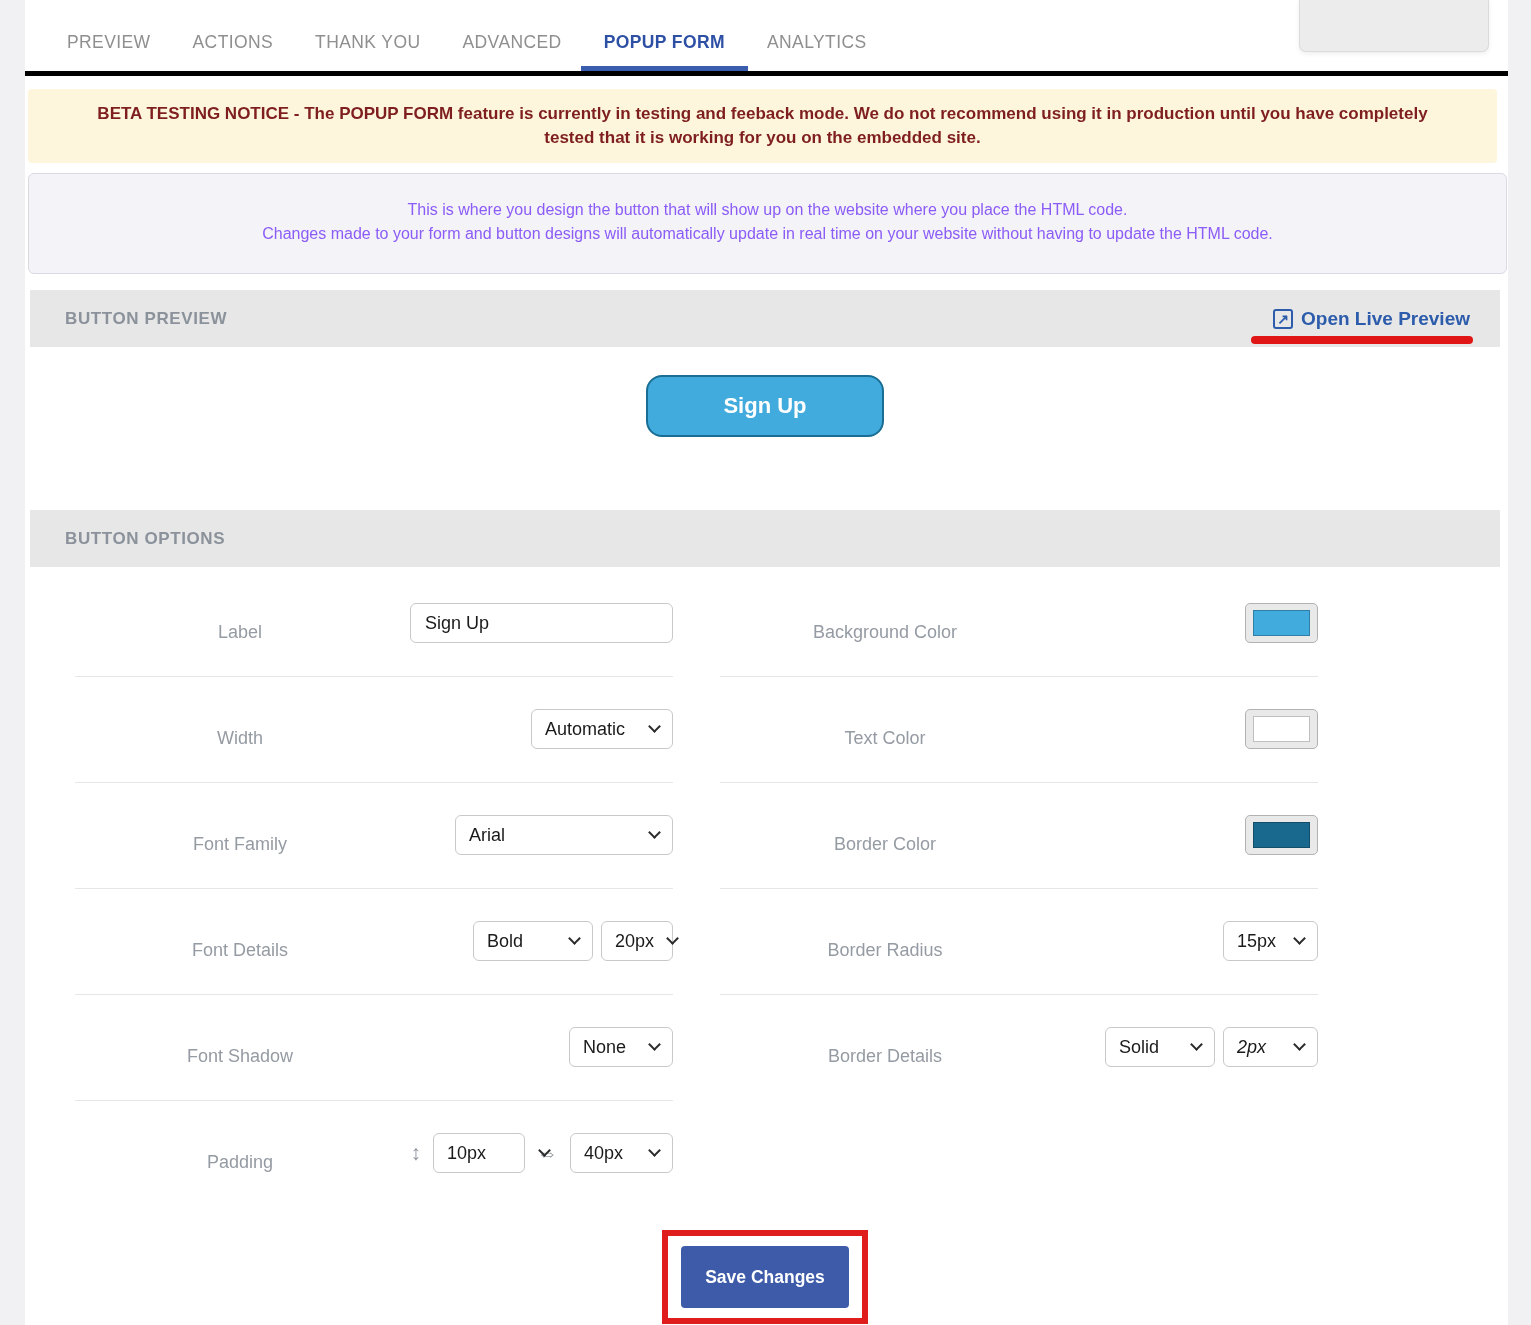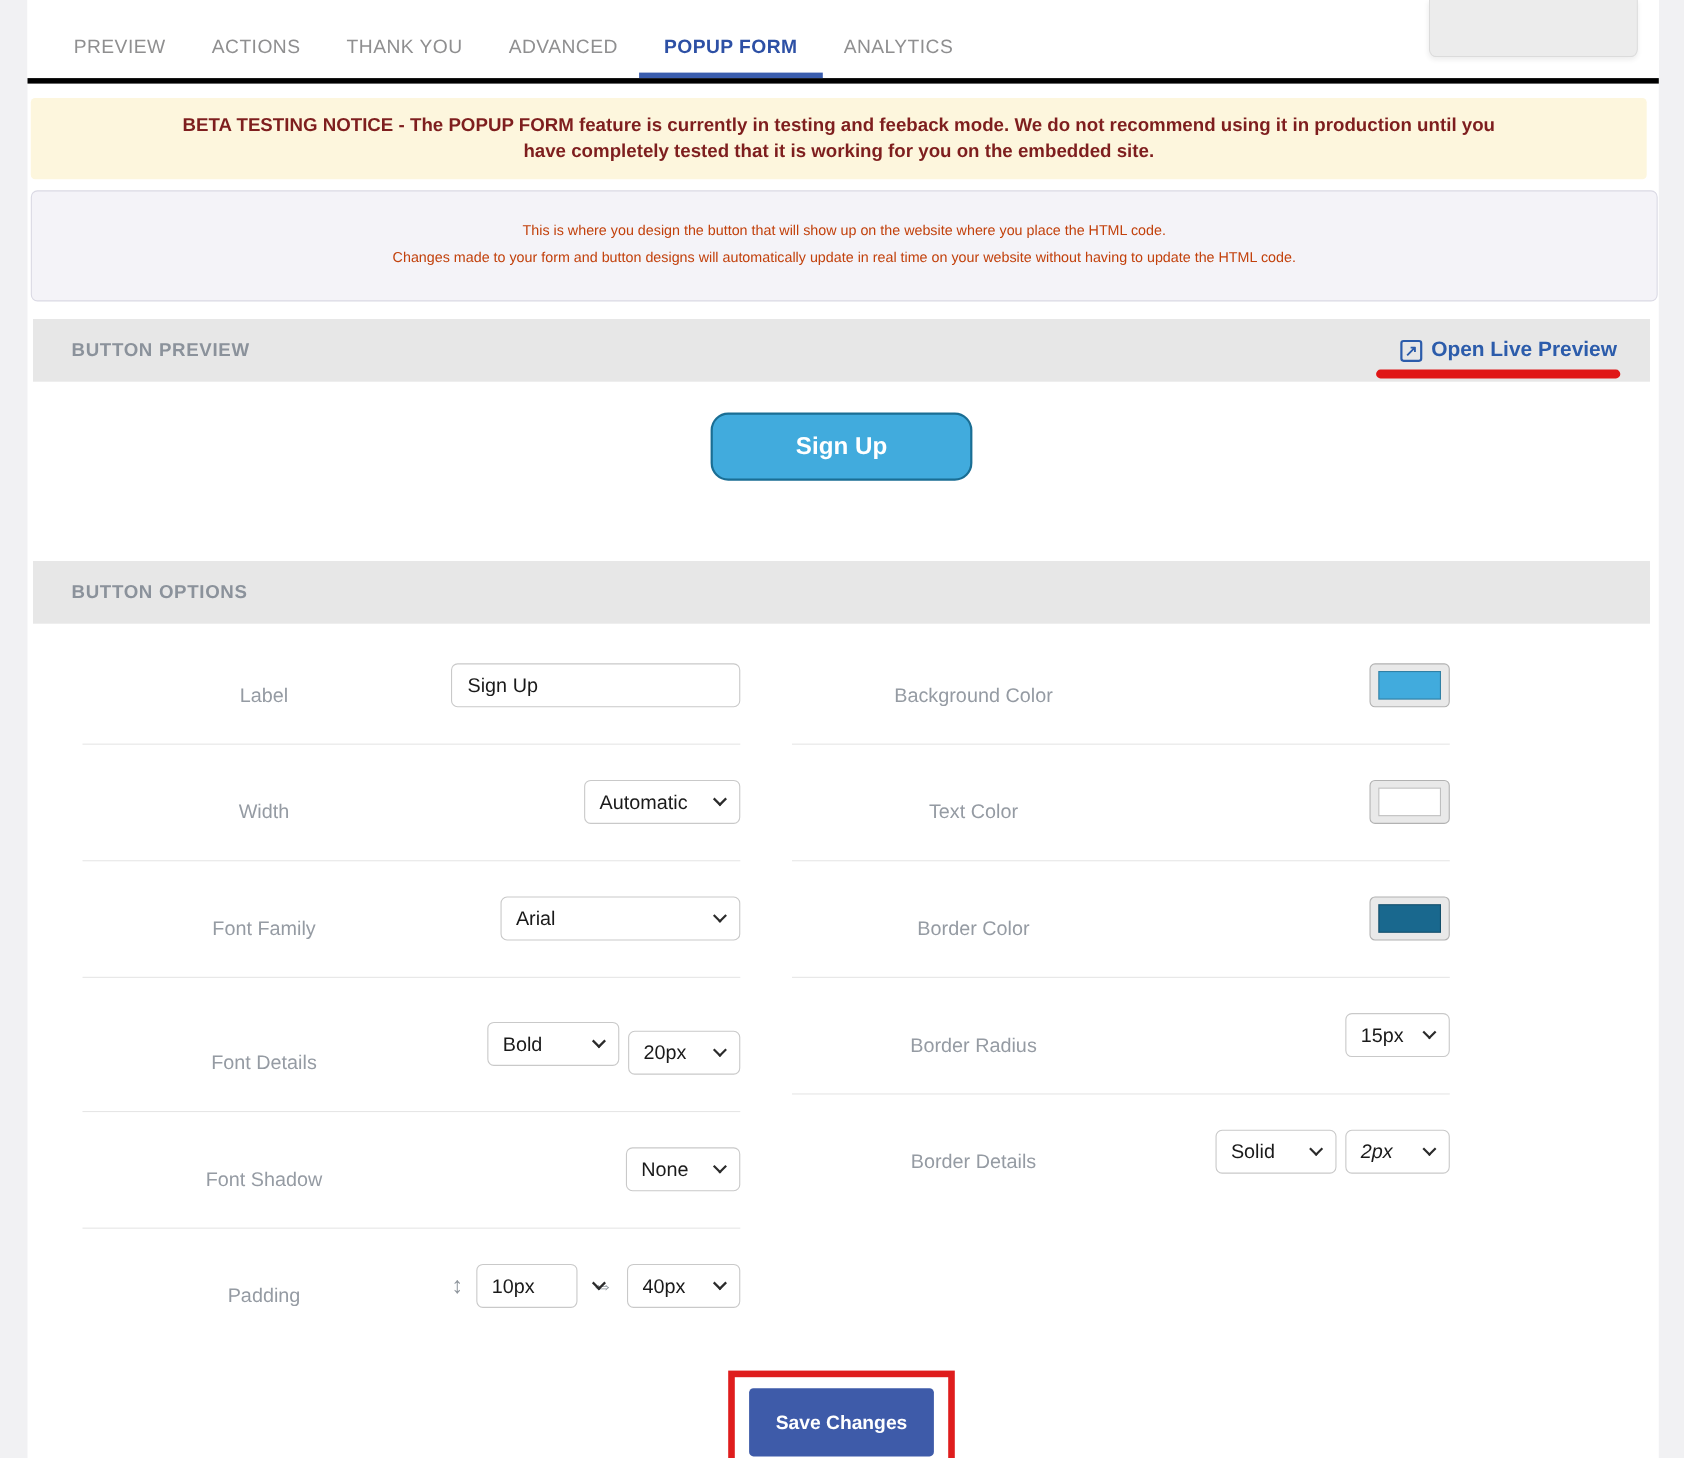--- a/index.html
+++ b/index.html
@@ -60,38 +60,38 @@
     position:absolute;
     left:-23px; right:-23px; bottom:0;
     height:5px;
     background:#3a5dae;
   }
   
   .beta-notice {
     margin:13px 11px 0 3px;
     background:#fdf6dd;
     border-radius:4px;
-    padding:13px 120px;
+    padding:13px 52px;
     text-align:center;
     font-weight:bold;
     font-size:17px;
     line-height:24px;
     color:#7e1e1e;
   }
   
   .intro-box {
     margin:10px 1px 0 3px;
     background:#f4f3f8;
     border:1px solid #dad9e4;
     border-radius:6px;
     padding:24px 26px 27px;
     text-align:center;
-    font-size:13px;
+    font-size:16px;
     line-height:24px;
-    color:#c2410c;
+    color:#8b5cf6;
   }
   
   .section { margin:16px 8px 0 5px; }
   .section.options { margin-top:38px; }
   .section-header {
     background:#e7e7e7;
     height:57px;
     display:flex;
     align-items:center;
     justify-content:space-between;
@@ -217,21 +217,21 @@
     border-right:2px solid #2b2b2b;
     border-bottom:2px solid #2b2b2b;
     transform:rotate(45deg);
     margin-left:14px;
     margin-top:-5px;
     flex:none;
   }
   .w-automatic { width:142px; }
   .w-arial     { width:218px; }
   .w-bold      { width:120px; }
-  .w-20px      { width:102px;margin-top:16px; }
+  .w-20px      { width:72px; }
   .w-none      { width:104px; }
   .w-10px      { width:92px;gap:40px; }
   .w-40px      { width:103px; }
   .w-15px      { width:95px; }
   .w-solid     { width:110px; }
   .w-2px       { width:95px;font-style:italic; }
   .pad-icon {
     color:#8e959c;
     font-size:21px;
     margin:0 4px;

